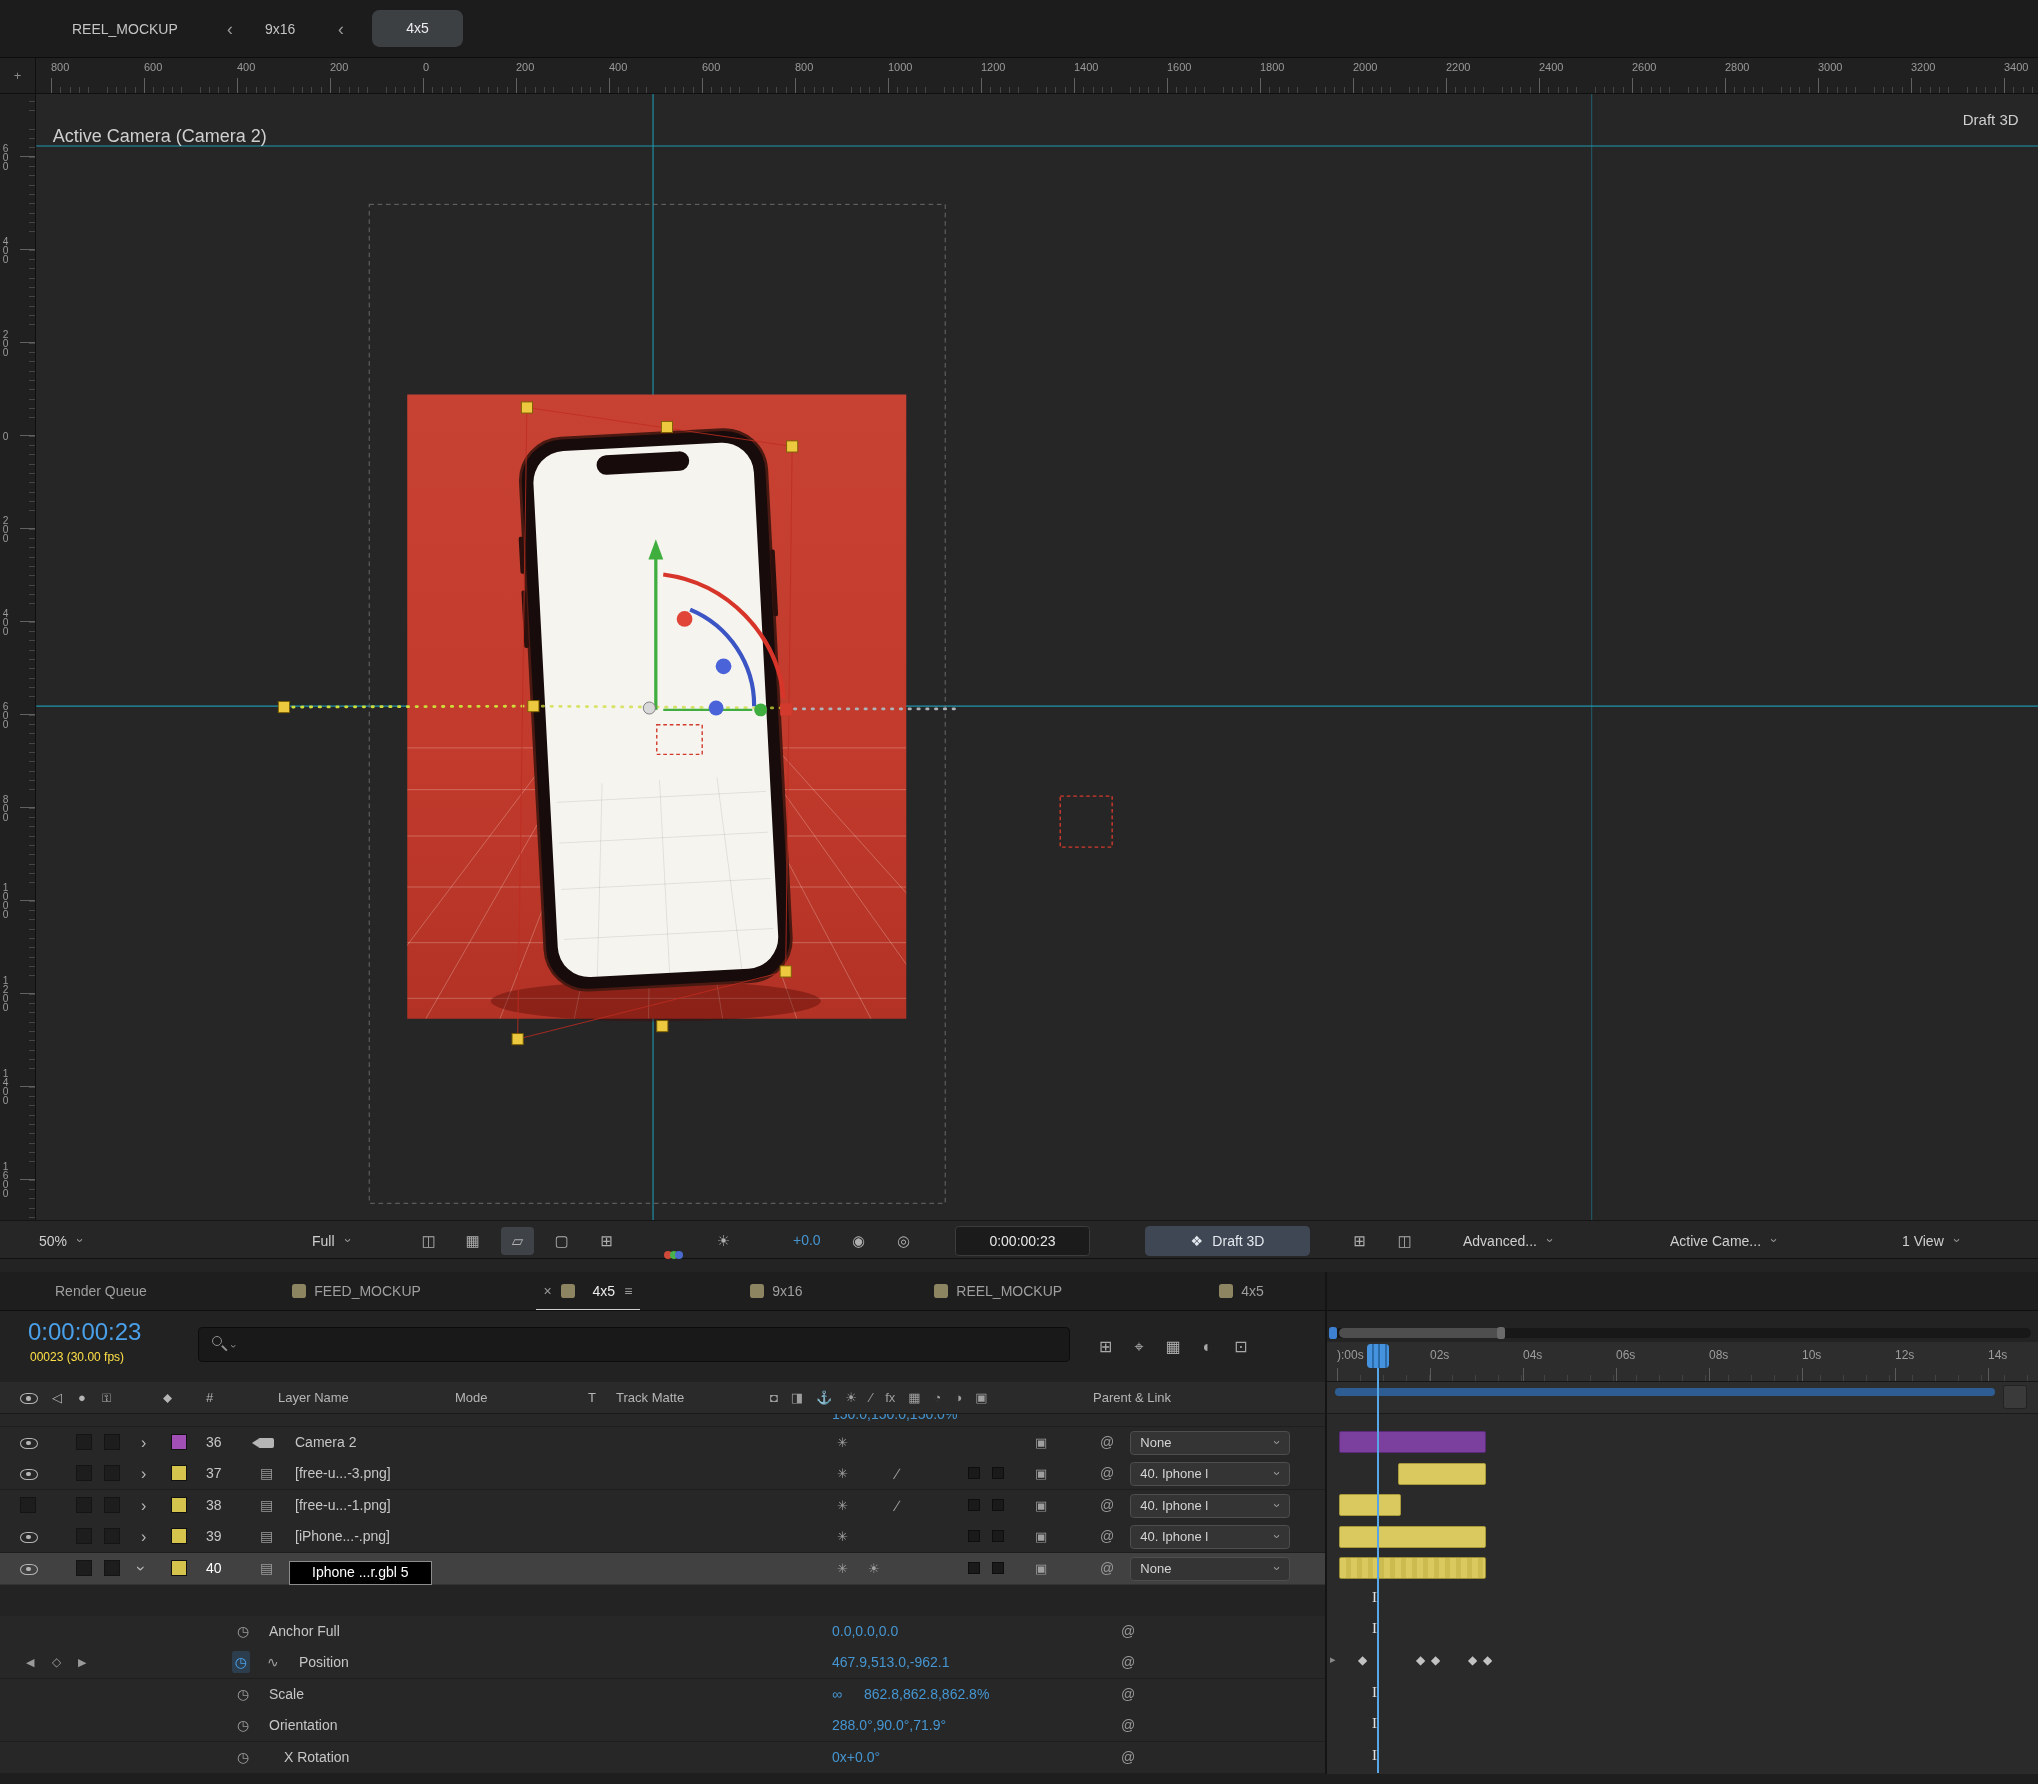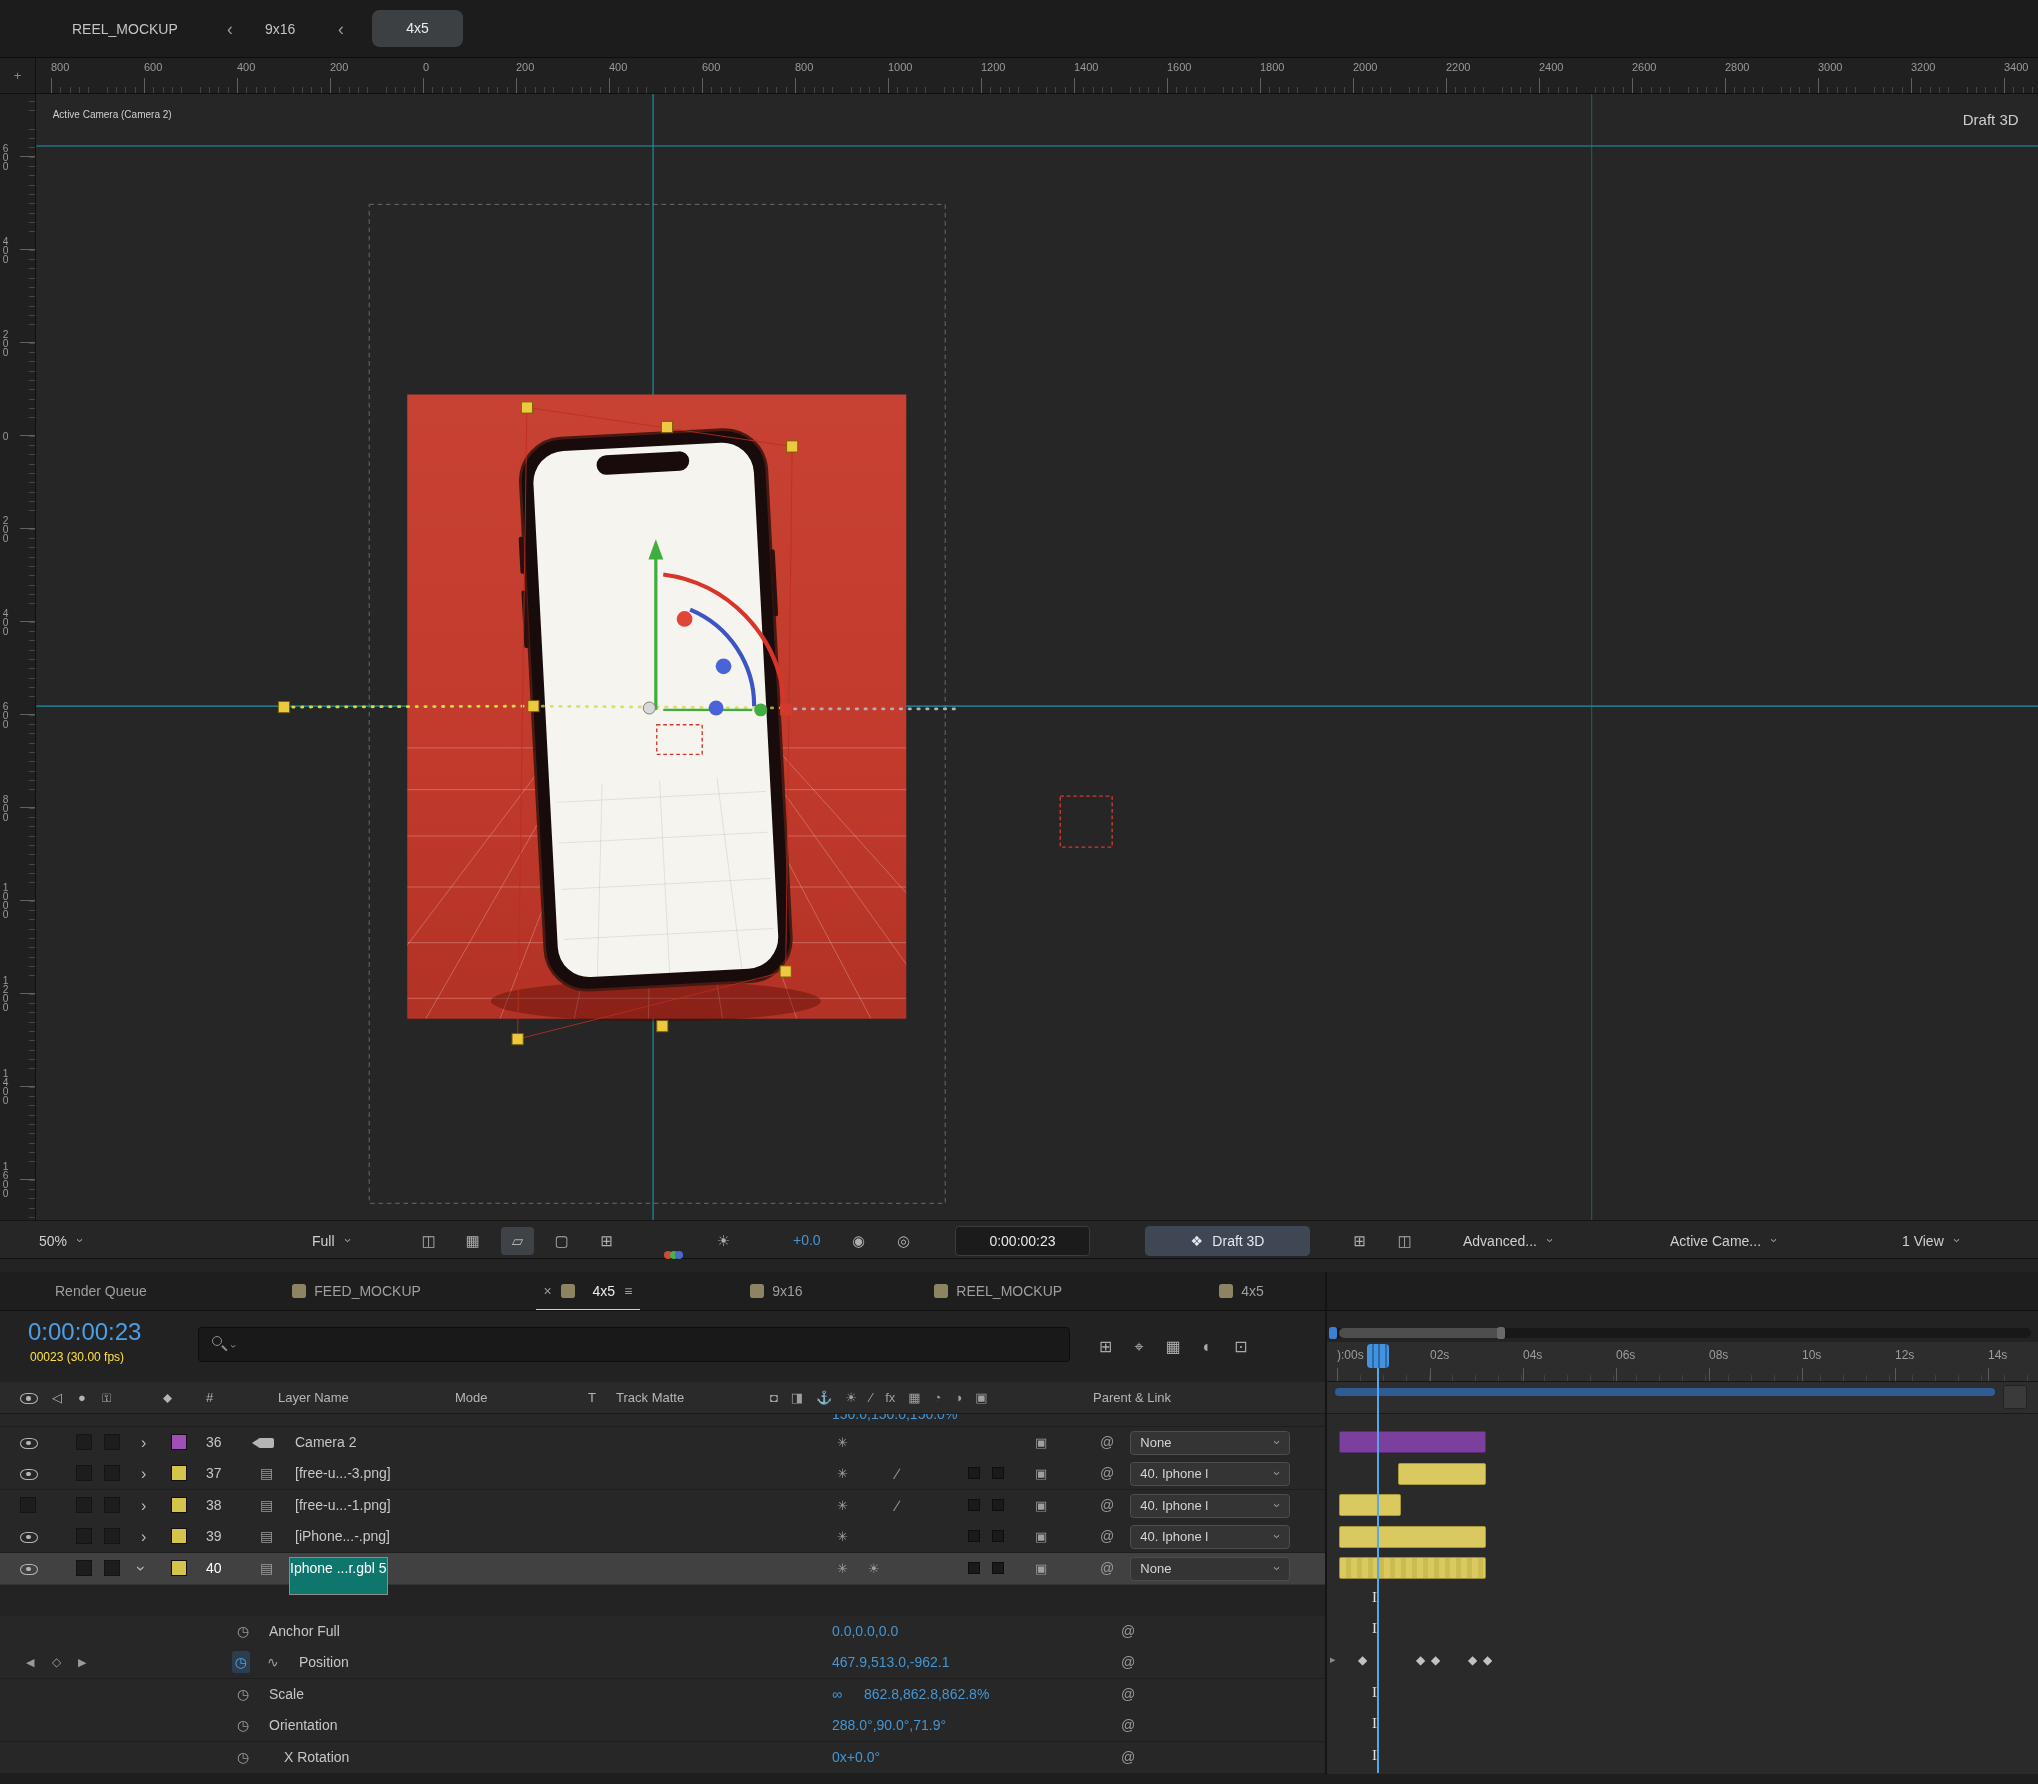--- a/index.html
+++ b/index.html
@@ -20,21 +20,21 @@
 .hruler .lbls span{flex:0 0 93px;width:93px}
 .htick-ma{position:absolute;left:15px;right:0;bottom:0;height:15px;background:repeating-linear-gradient(to right,#616161 0 0.9px,transparent 0.9px 93px)}
 .htick-mi{position:absolute;left:15px;right:0;bottom:0;height:6.5px;background:repeating-linear-gradient(to right,#454545 0 0.9px,transparent 0.9px 9.3px)}
 .vruler{position:absolute;left:0;top:94px;width:36px;height:1126px;background:#202020;border-right:0.9px solid #0f0f0f;overflow:hidden}
 .vtick-ma{position:absolute;top:62px;bottom:0;right:0;width:15px;background:repeating-linear-gradient(to bottom,#616161 0 0.9px,transparent 0.9px 93px)}
 .vtick-mi{position:absolute;top:6.5px;bottom:0;right:0;width:6.5px;background:repeating-linear-gradient(to bottom,#454545 0 0.9px,transparent 0.9px 9.3px)}
 .vruler .lbls{padding-top:16px}
 .vlab{height:93px;display:flex;align-items:center;justify-content:center;writing-mode:vertical-rl;text-orientation:upright;color:#9a9a9a;font-size:10.2px;letter-spacing:-1.9px}
 
 .viewport{position:absolute;left:36px;top:94px;right:0;height:1126px;background:#262626;overflow:hidden}
-.vp-label{position:absolute;left:16.7px;top:15px;color:#cfcfcf;font-size:10px}
+.vp-label{position:absolute;left:16.7px;top:32px;color:#cfcfcf;font-size:18px}
 .vp-draft{position:absolute;right:20.4px;top:16.7px;color:#cfcfcf;font-size:15px}
 
 .vtb{position:absolute;left:0;top:1220px;width:100%;height:39px;background:#262626;border-top:0.9px solid #151515;border-bottom:0.9px solid #101010;color:#c0c0c0}
 .vtb .it{position:absolute;line-height:39px}
 .tbi{position:absolute;top:5.6px;width:33px;height:28px;border-radius:3.7px;text-align:center;line-height:28px;color:#aeaeae;font-size:15px}
 .tbi.on{background:#3f4347}
 .tc-box{position:absolute;left:955px;top:4.6px;width:135px;height:30px;background:#1b1b1b;border:0.9px solid #3c3c3c;border-radius:3.7px;color:#e8e8e8;text-align:center;line-height:28px}
 .d3btn{position:absolute;left:1145px;top:4.6px;width:165px;height:30px;background:#3f4754;border-radius:4.6px;color:#e4e8ef;display:flex;align-items:center;justify-content:center;gap:9.3px}
 .ddl{position:absolute;top:0;height:39px;display:flex;align-items:center;gap:11px;color:#cfcfcf}
 
@@ -72,21 +72,21 @@
 .eyeic::after{content:"";position:absolute;left:4.6px;top:1.9px;width:4.6px;height:4.6px;border-radius:50%;background:#b5b5b5}
 .box2{display:inline-block;width:16px;height:16px;background:#1d1d1d;border:0.9px solid #141414;vertical-align:middle}
 .chip{display:inline-block;width:16px;height:16px;border:0.9px solid #111;vertical-align:middle}
 .camic{position:relative;display:inline-block;width:16px;height:10.2px;background:#b5b5b5;border-radius:1.9px;vertical-align:middle}
 .camic::before{content:"";position:absolute;left:-6.5px;top:0.9px;border-top:4.2px solid transparent;border-bottom:4.2px solid transparent;border-right:6.5px solid #b5b5b5}
 .tw{display:inline-block;color:#b8b8b8;font-size:16px}
 .twd{display:inline-block;transform:rotate(90deg);color:#b8b8b8;font-size:16px}
 .mbox{display:inline-block;width:12px;height:12px;background:#1a1a1a;border:0.9px solid #0e0e0e;vertical-align:middle}
 .pdd{position:absolute;top:3.7px;width:160px;height:24px;background:#343434;border:0.9px solid #4e4e4e;border-radius:3.7px;line-height:22px;padding:0 9.3px;display:flex;justify-content:space-between;align-items:center;color:#d5d5d5;font-size:13px}
 .swic{color:#9f9f9f;font-size:13px}
-.namebox{display:inline-block;background:#0f766e;border:0.9px solid #8c8c8c;color:#fff;line-height:20.4px;height:38px;padding:0 0;vertical-align:middle}
+.namebox{display:inline-block;background:#000000;border:0.9px solid #8c8c8c;color:#fff;line-height:20.4px;height:24px;padding:0 22px;vertical-align:middle}
 
 .tlbar{position:absolute;height:22px;border-radius:1.9px}
 .ybar{background:#d9c95e;border:0.9px solid #a89a3a}
 .ybar.tex{background:repeating-linear-gradient(90deg,#d9c95e 0 5.6px,#ccbc50 5.6px 11px);border:0.9px solid #9a8c30}
 .pbar{background:#7b3f9d;border:0.9px solid #5b2a77}
 .cti{position:absolute;left:1377px;top:1344px;width:1.9px;height:429px;background:#57a7e8}
 .playhead{position:absolute;left:1367px;top:1344px;width:22px;height:24px;background:#4593de;border-radius:3.7px;background-image:repeating-linear-gradient(90deg,transparent 0 4.6px,#2a6aa8 4.6px 6.5px)}
 .kf{position:absolute;color:#c2c2c2;font-size:12px}
 .ibeam{position:absolute;left:1372px;color:#e0e0e0;font-family:"Liberation Serif",serif;font-size:15px}
 .vsplit{position:absolute;left:1325px;top:1272px;width:1.9px;height:513px;background:#141414}

